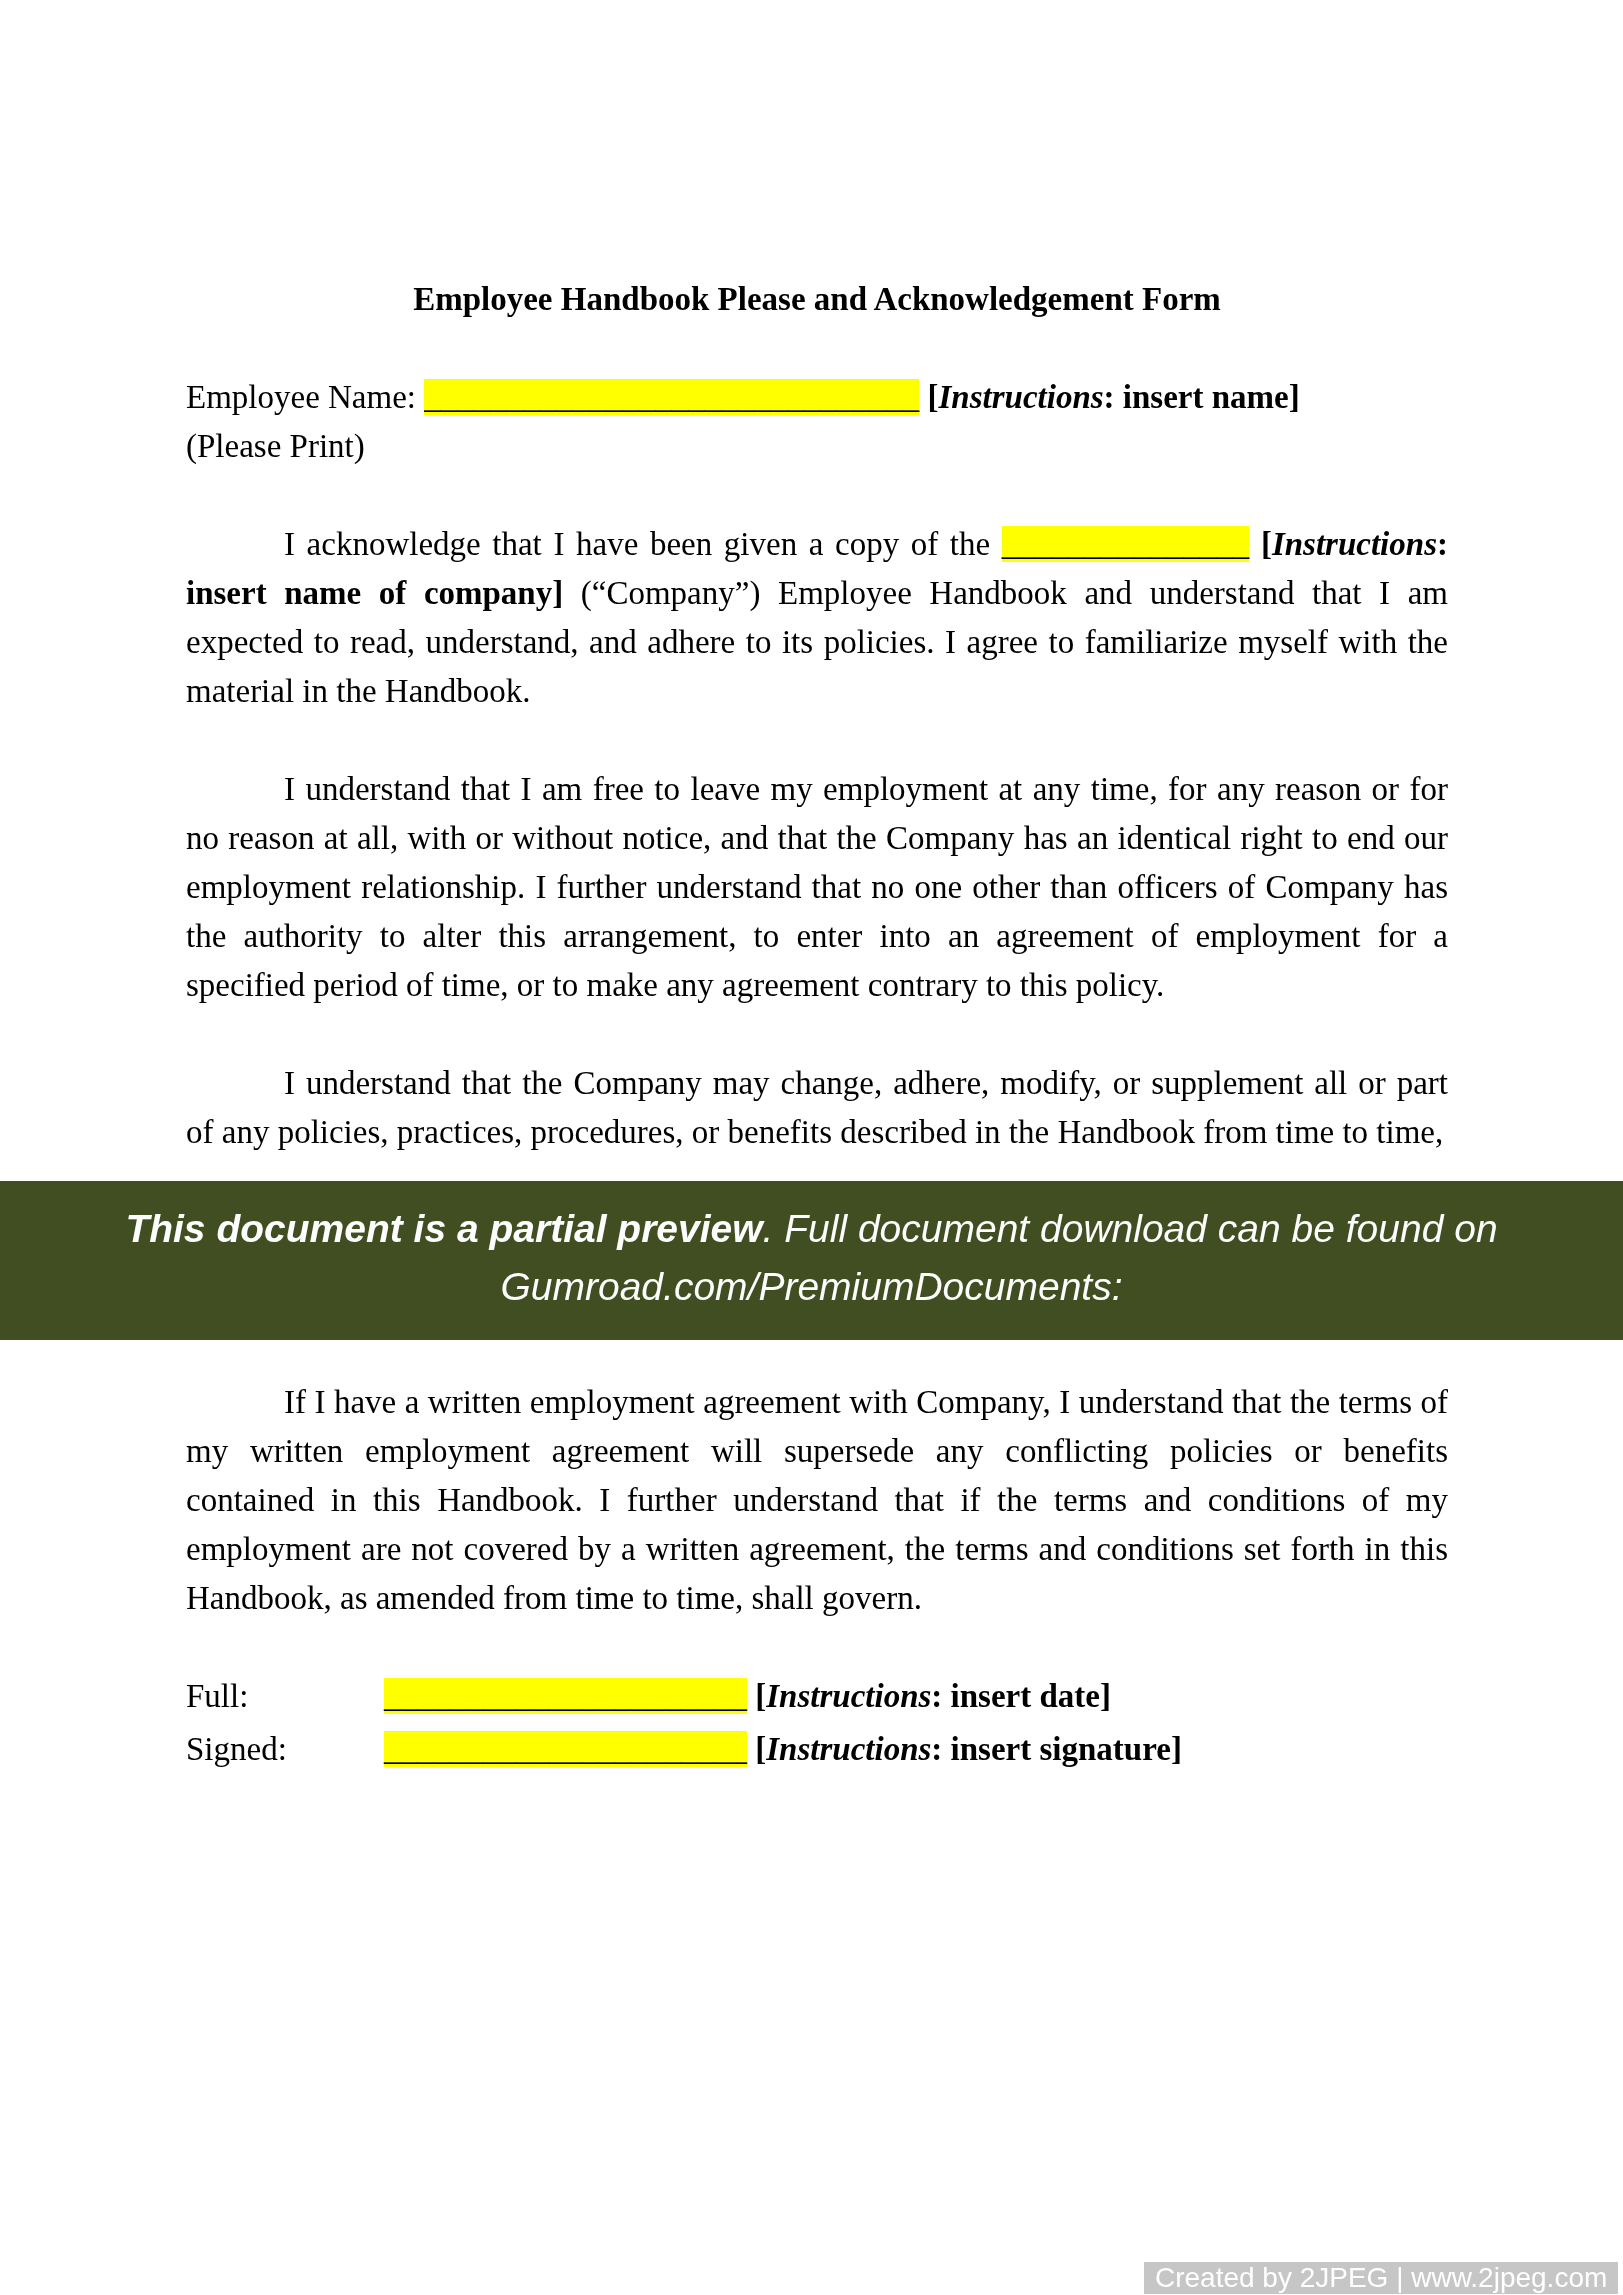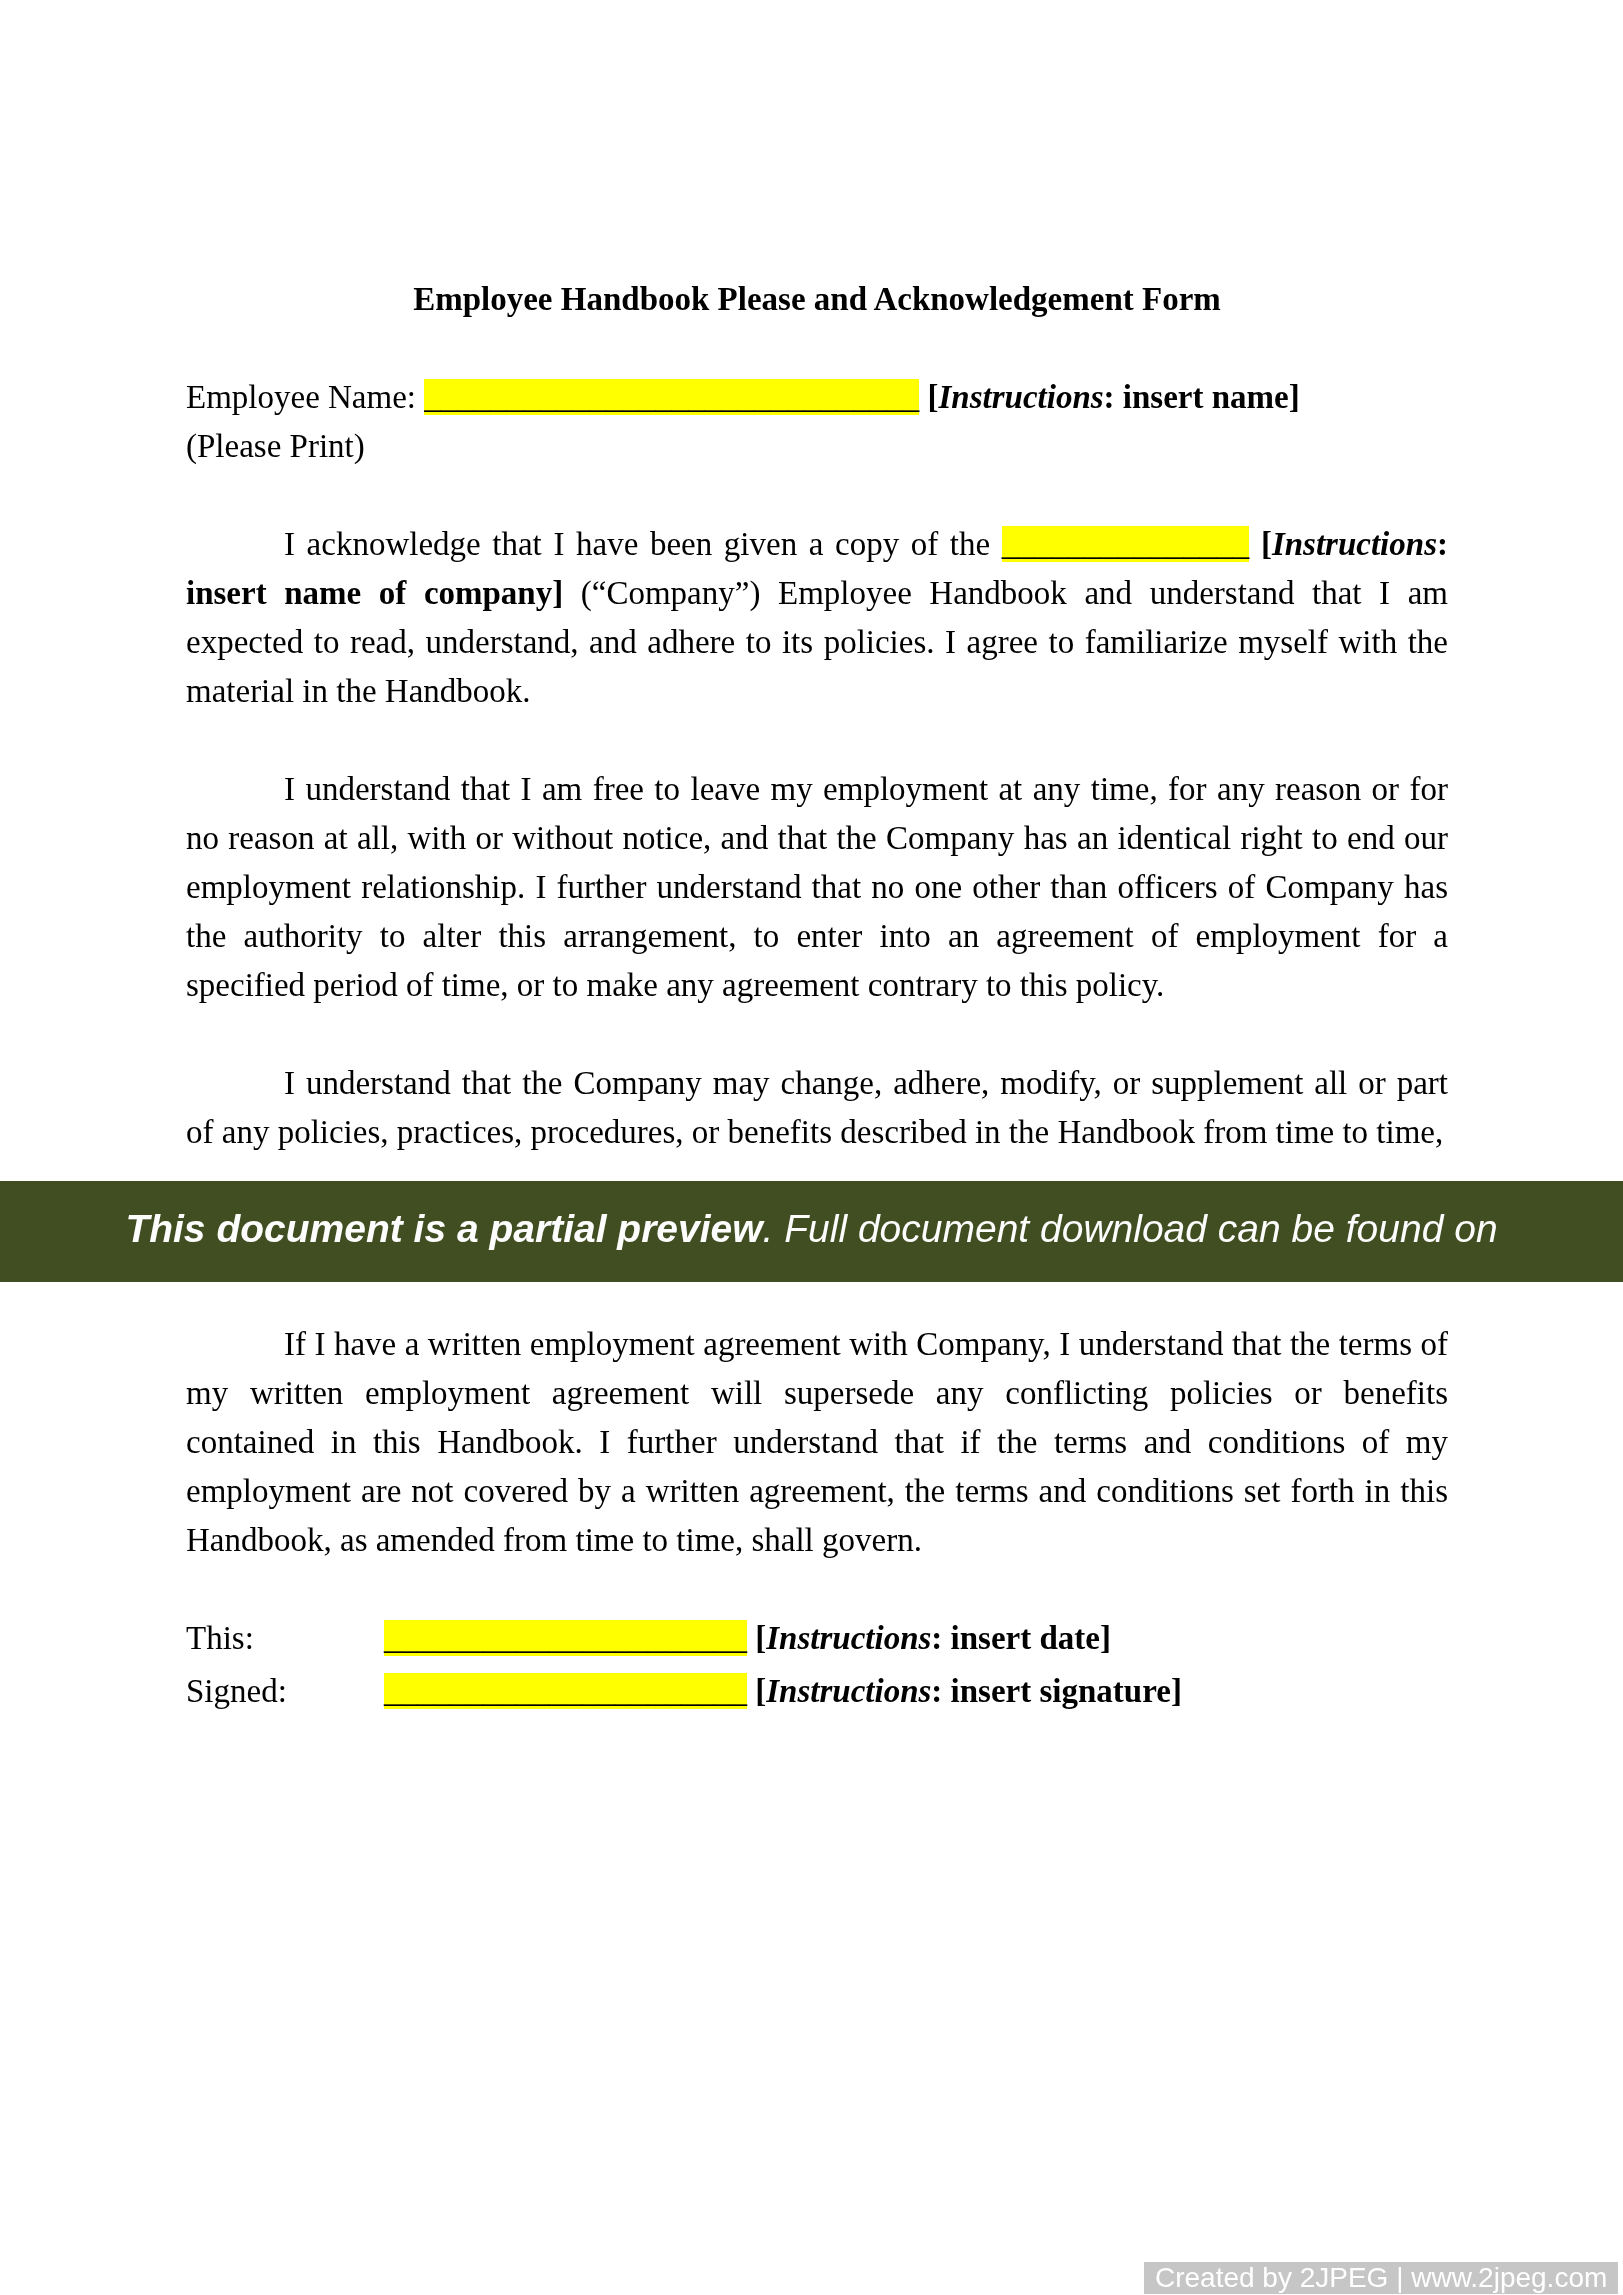--- a/index.html
+++ b/index.html
@@ -87,27 +87,28 @@
     <p class="para indent"><span>I acknowledge that I have been given a copy of the </span><span class="blank">_______________</span><span class="b"> [</span><span class="bi">Instructions</span><span class="b">: insert name of company]</span><span> (“Company”) Employee Handbook and understand that I am expected to read, understand, and adhere to its policies.  I agree to familiarize myself with the material in the Handbook.</span></p>
 
     <p class="para indent">I understand that I am free to leave my employment at any time, for any reason or for no reason at all, with or without notice, and that the Company has an identical right to end our employment relationship.  I further understand that no one other than officers of Company has the authority to alter this arrangement, to enter into an agreement of employment for a specified period of time, or to make any agreement contrary to this policy.</p>
 
     <p class="para indent">I understand that the Company may change, adhere, modify, or supplement all or part of any policies, practices, procedures, or benefits described in the Handbook from time to time,</p>
 
   </div>
 
   <div class="banner">
     <div><span class="banner-bold">This document is a partial preview</span><span>. Full document download can be found on</span></div>
+    <div>Gumroad.com/PremiumDocuments:</div>
   </div>
 
   <div class="content-bottom">
 
     <p class="para indent">If I have a written employment agreement with Company, I understand that the terms of my written employment agreement will supersede any conflicting policies or benefits contained in this Handbook.  I further understand that if the terms and conditions of my employment are not covered by a written agreement, the terms and conditions set forth in this Handbook, as amended from time to time, shall govern.</p>
 
-    <p class="para sig-row firstsig"><span class="sig-label">This:</span><span class="blank">______________________</span><span class="b"> [</span><span class="bi">Instructions</span><span class="b">: insert date]</span></p>
+    <p class="para sig-row firstsig"><span class="sig-label">Full:</span><span class="blank">______________________</span><span class="b"> [</span><span class="bi">Instructions</span><span class="b">: insert date]</span></p>
 
     <p class="para sig-row"><span class="sig-label">Signed:</span><span class="blank">______________________</span><span class="b"> [</span><span class="bi">Instructions</span><span class="b">: insert signature]</span></p>
 
   </div>
 
   <div class="footer-credit">Created by 2JPEG | www.2jpeg.com</div>
 
 </div>
 
 

